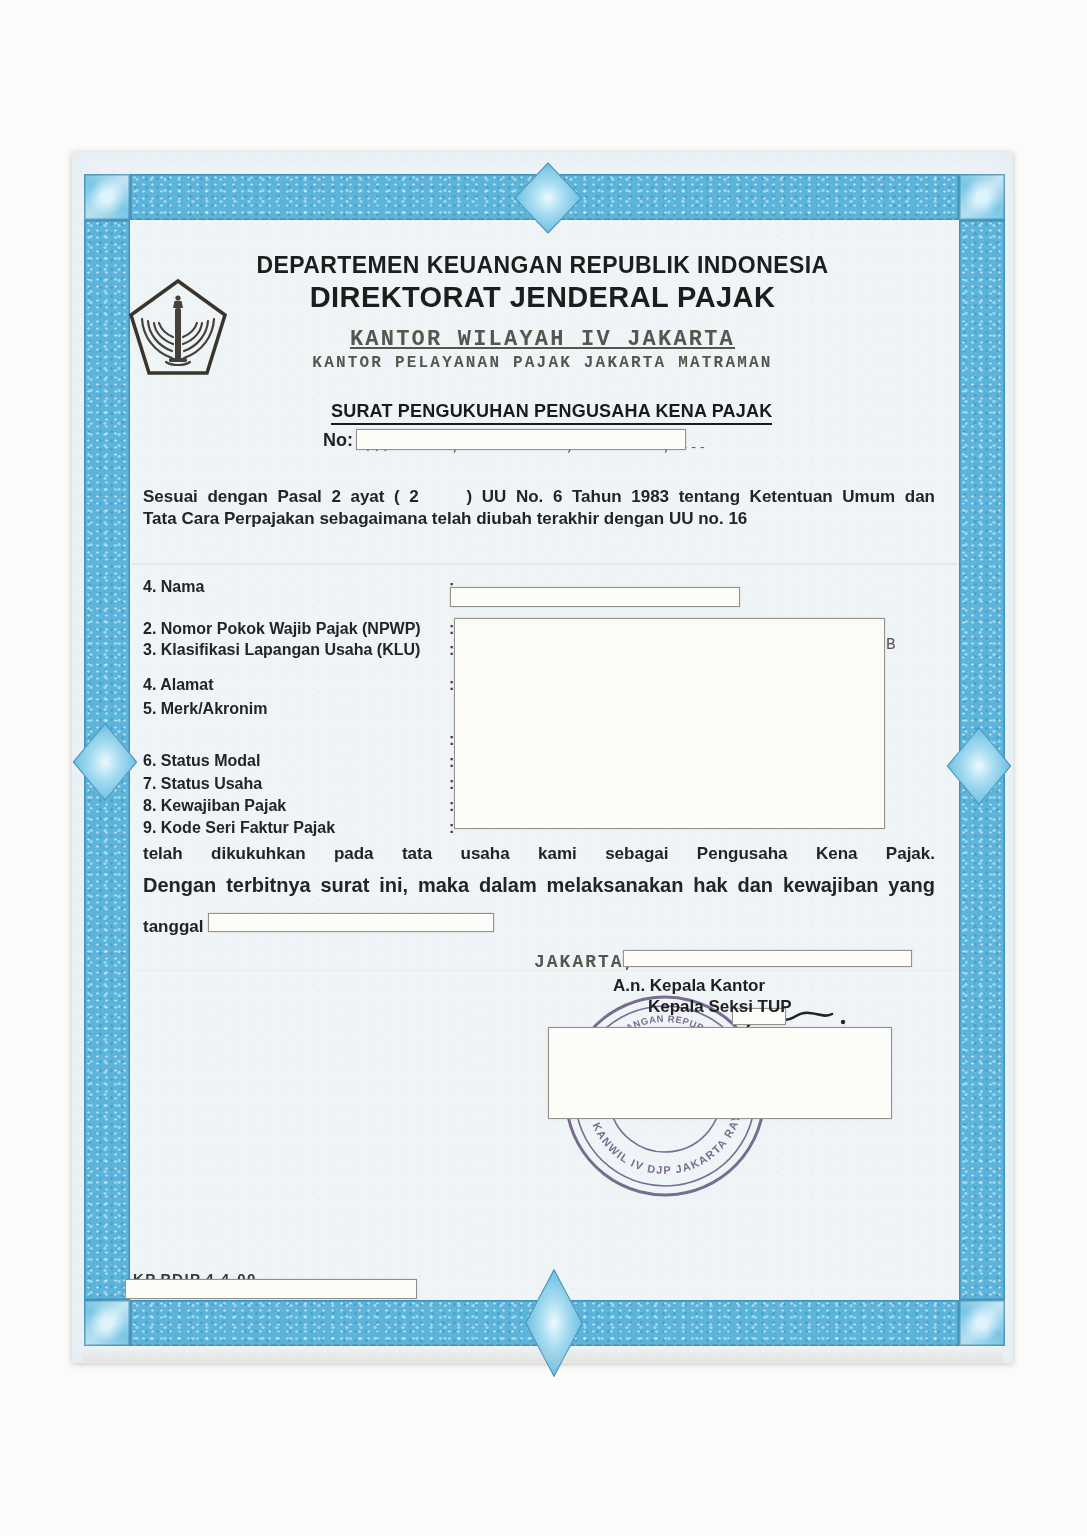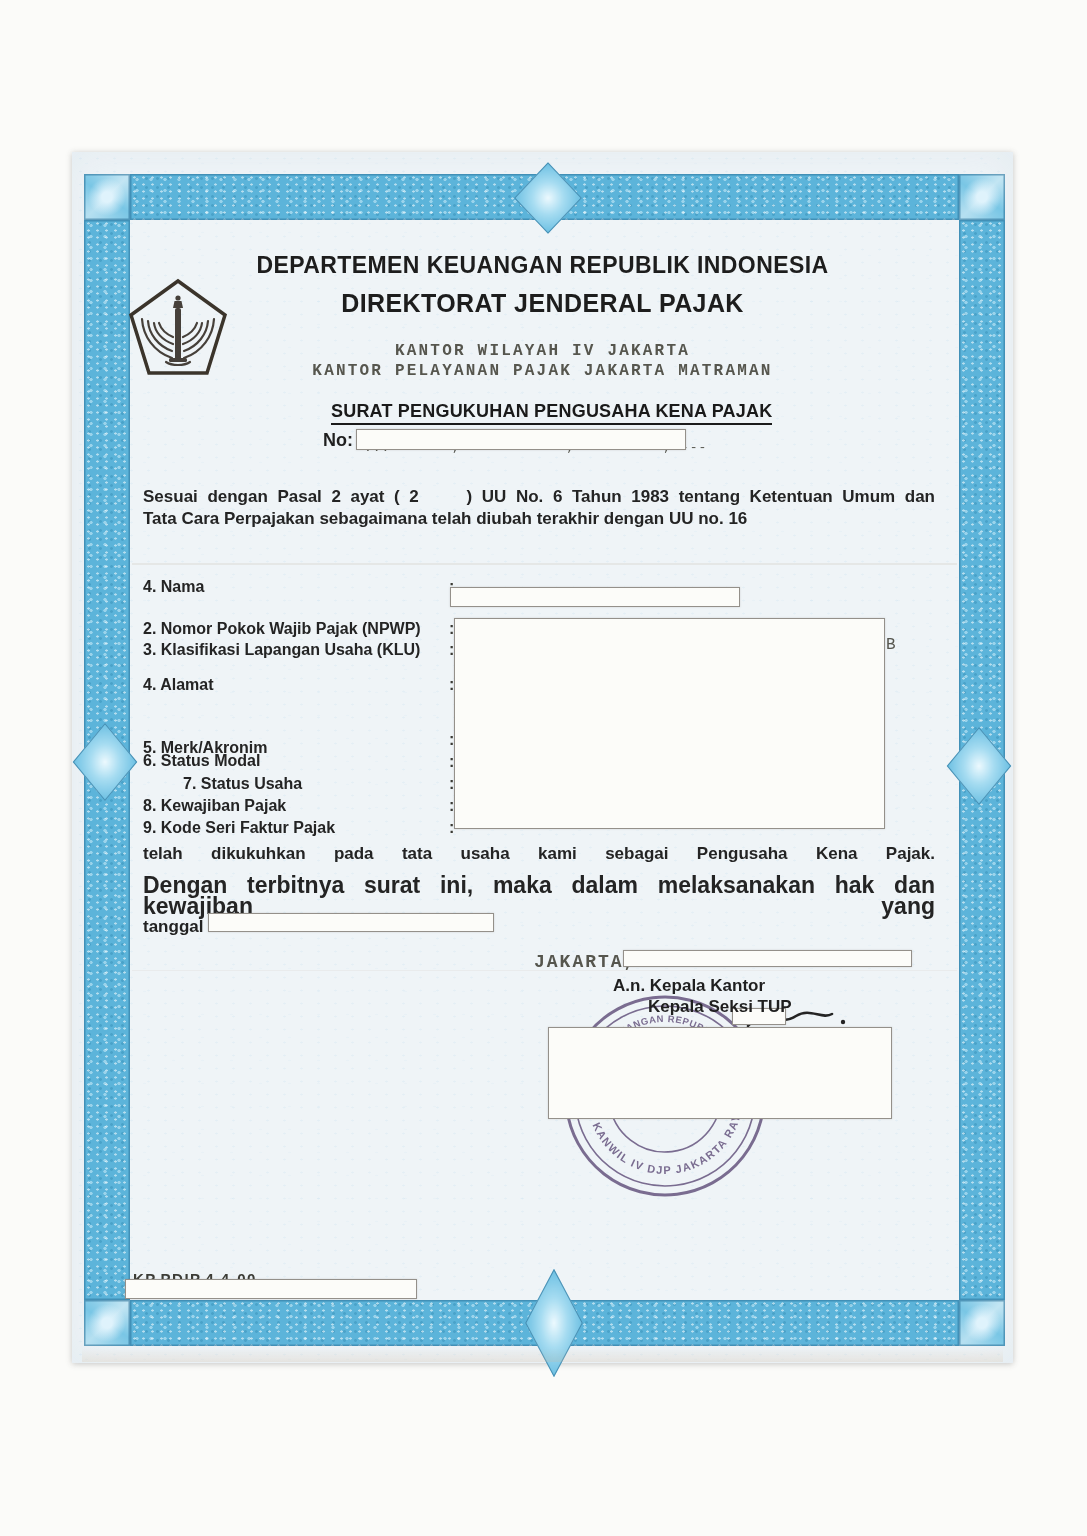--- a/index.html
+++ b/index.html
@@ -114,44 +114,44 @@
     <g fill="#46403a">
       <rect x="47" y="30" width="6" height="52" rx="2"></rect>
       <path d="M45,30 h10 l-1.5,-7 h-7 z"></path>
       <circle cx="50" cy="20" r="2.6"></circle>
       <rect x="41" y="80" width="18" height="4" rx="1.5"></rect>
     </g>
   </svg>
 
   <div class="abs" style="left:0; top:100px; width:941px; text-align:center; z-index:4;">
     <div class="bold" style="font-size:23px; letter-spacing:.4px; color:#1d1d1d;">DEPARTEMEN KEUANGAN REPUBLIK INDONESIA</div>
-    <div class="bold" style="font-size:25px; letter-spacing:.4px; color:#1d1d1d; margin-top:10px;text-align:center;">DIREKTORAT JENDERAL PAJAK</div>
-    <div class="mono tw" style="font-size:16px; letter-spacing:2.2px; margin-top:24px; font-weight:700;">KANTOR WILAYAH IV JAKARTA</div>
+    <div class="bold" style="font-size:29px; letter-spacing:.4px; color:#1d1d1d; margin-top:2px;text-align:center;">DIREKTORAT JENDERAL PAJAK</div>
+    <div class="mono tw" style="font-size:22px; letter-spacing:2.2px; margin-top:13px; font-weight:700;text-decoration:underline;">KANTOR WILAYAH IV JAKARTA</div>
     <div class="mono tw" style="font-size:16px; letter-spacing:2.2px; margin-top:2px; font-weight:700;">KANTOR PELAYANAN PAJAK JAKARTA MATRAMAN</div>
   </div>
 
   <div class="abs" style="left:251px; top:249px; z-index:4;">
     <span class="bold title-underline" style="font-size:18px; color:#1a1a1a;margin-left:8px;">SURAT PENGUKUHAN PENGUSAHA KENA PAJAK</span>
   </div>
   <div class="abs bold" style="left:251px; top:278px; font-size:18px; z-index:4; color:#1f1f1f;">No:</div>
   <div class="remnant mono" style="left:292px; top:288px; font-size:13px; letter-spacing:1px;">... ----- ,--- - -- -- ,-- ------ ,----</div>
   <div class="redact" style="left:284px; top:277px; width:328px; height:19px;"></div>
 
   <div class="abs jlines natural-last" style="left:71px; top:334px; width:792px; font-size:17px; font-weight:700; line-height:22px; color:#242424; z-index:4;">
       <div class="jline">Sesuai dengan Pasal 2 ayat ( 2&nbsp;&nbsp;&nbsp;&nbsp; ) UU No. 6 Tahun 1983 tentang Ketentuan Umum dan</div>
       <div class="jline">Tata Cara Perpajakan sebagaimana telah diubah terakhir dengan UU no. 16</div>
     </div>
 
   <div class="fieldrow" style="top:426px;">4. Nama</div>
   <div class="fieldrow" style="top:468px;">2. Nomor Pokok Wajib Pajak (NPWP)</div>
   <div class="fieldrow" style="top:489px;">3. Klasifikasi Lapangan Usaha (KLU)</div>
   <div class="fieldrow" style="top:524px;">4. Alamat</div>
-  <div class="fieldrow" style="top:587px;">5. Merk/Akronim</div>
+  <div class="fieldrow" style="top:548px;">5. Merk/Akronim</div>
   <div class="fieldrow" style="top:600px;">6. Status Modal</div>
-  <div class="fieldrow" style="top:623px;margin-left:40px;">7. Status Usaha</div>
+  <div class="fieldrow" style="top:623px;">7. Status Usaha</div>
   <div class="fieldrow" style="top:645px;">8. Kewajiban Pajak</div>
   <div class="fieldrow" style="top:667px;">9. Kode Seri Faktur Pajak</div>
 
   <span class="colon" style="top:426px;">:</span>
   <span class="colon" style="top:468px;">:</span>
   <span class="colon" style="top:489px;">:</span>
   <span class="colon" style="top:524px;">:</span>
   <span class="colon" style="top:579px;">:</span>
   <span class="colon" style="top:601px;">:</span>
   <span class="colon" style="top:623px;">:</span>
@@ -161,21 +161,21 @@
   <div class="remnant mono" style="left:386px; top:446px; font-size:12px; letter-spacing:1px;">-- ------ --------- ----</div>
   <div class="redact" style="left:378px; top:435px; width:288px; height:18px;"></div>
 
   <div class="redact" style="left:382px; top:466px; width:429px; height:209px;"></div>
   <div class="abs mono tw" style="left:814px; top:484px; font-size:16px; z-index:7;">B</div>
 
   <div class="abs jlines" style="left:71px; top:691px; width:792px; font-size:17px; font-weight:700; line-height:22px; color:#242424; z-index:4;">
       <div class="jline">telah dikukuhkan pada tata usaha kami sebagai Pengusaha Kena Pajak.</div>
     </div>
 
-  <div class="abs jlines" style="left:71px; top:723px; width:792px; font-size:23px; font-weight:700; line-height:21px; color:#242424; z-index:4;">
+  <div class="abs jlines" style="left:71px; top:723px; width:792px; font-size:20px; font-weight:700; line-height:21px; color:#242424; z-index:4;">
       <div class="jline">Dengan terbitnya surat ini, maka dalam melaksanakan hak dan kewajiban yang</div>
     </div>
 
   <div class="abs bold" style="left:71px; top:765px; font-size:17px; z-index:4;">tanggal :</div>
   <div class="remnant mono" style="left:146px; top:768px; font-size:15px; letter-spacing:3px; font-weight:700;">16-05-2002</div>
   <div class="redact" style="left:136px; top:761px; width:284px; height:17px;"></div>
 
   <div class="abs mono tw bold" style="left:462px; top:800px; font-size:18px; letter-spacing:2px; z-index:4;">JAKARTA,</div>
   <div class="remnant mono" style="left:568px; top:802px; font-size:15px; letter-spacing:3px; font-weight:700;">16 MEI 2002</div>
   <div class="redact" style="left:551px; top:798px; width:287px; height:15px;"></div>

